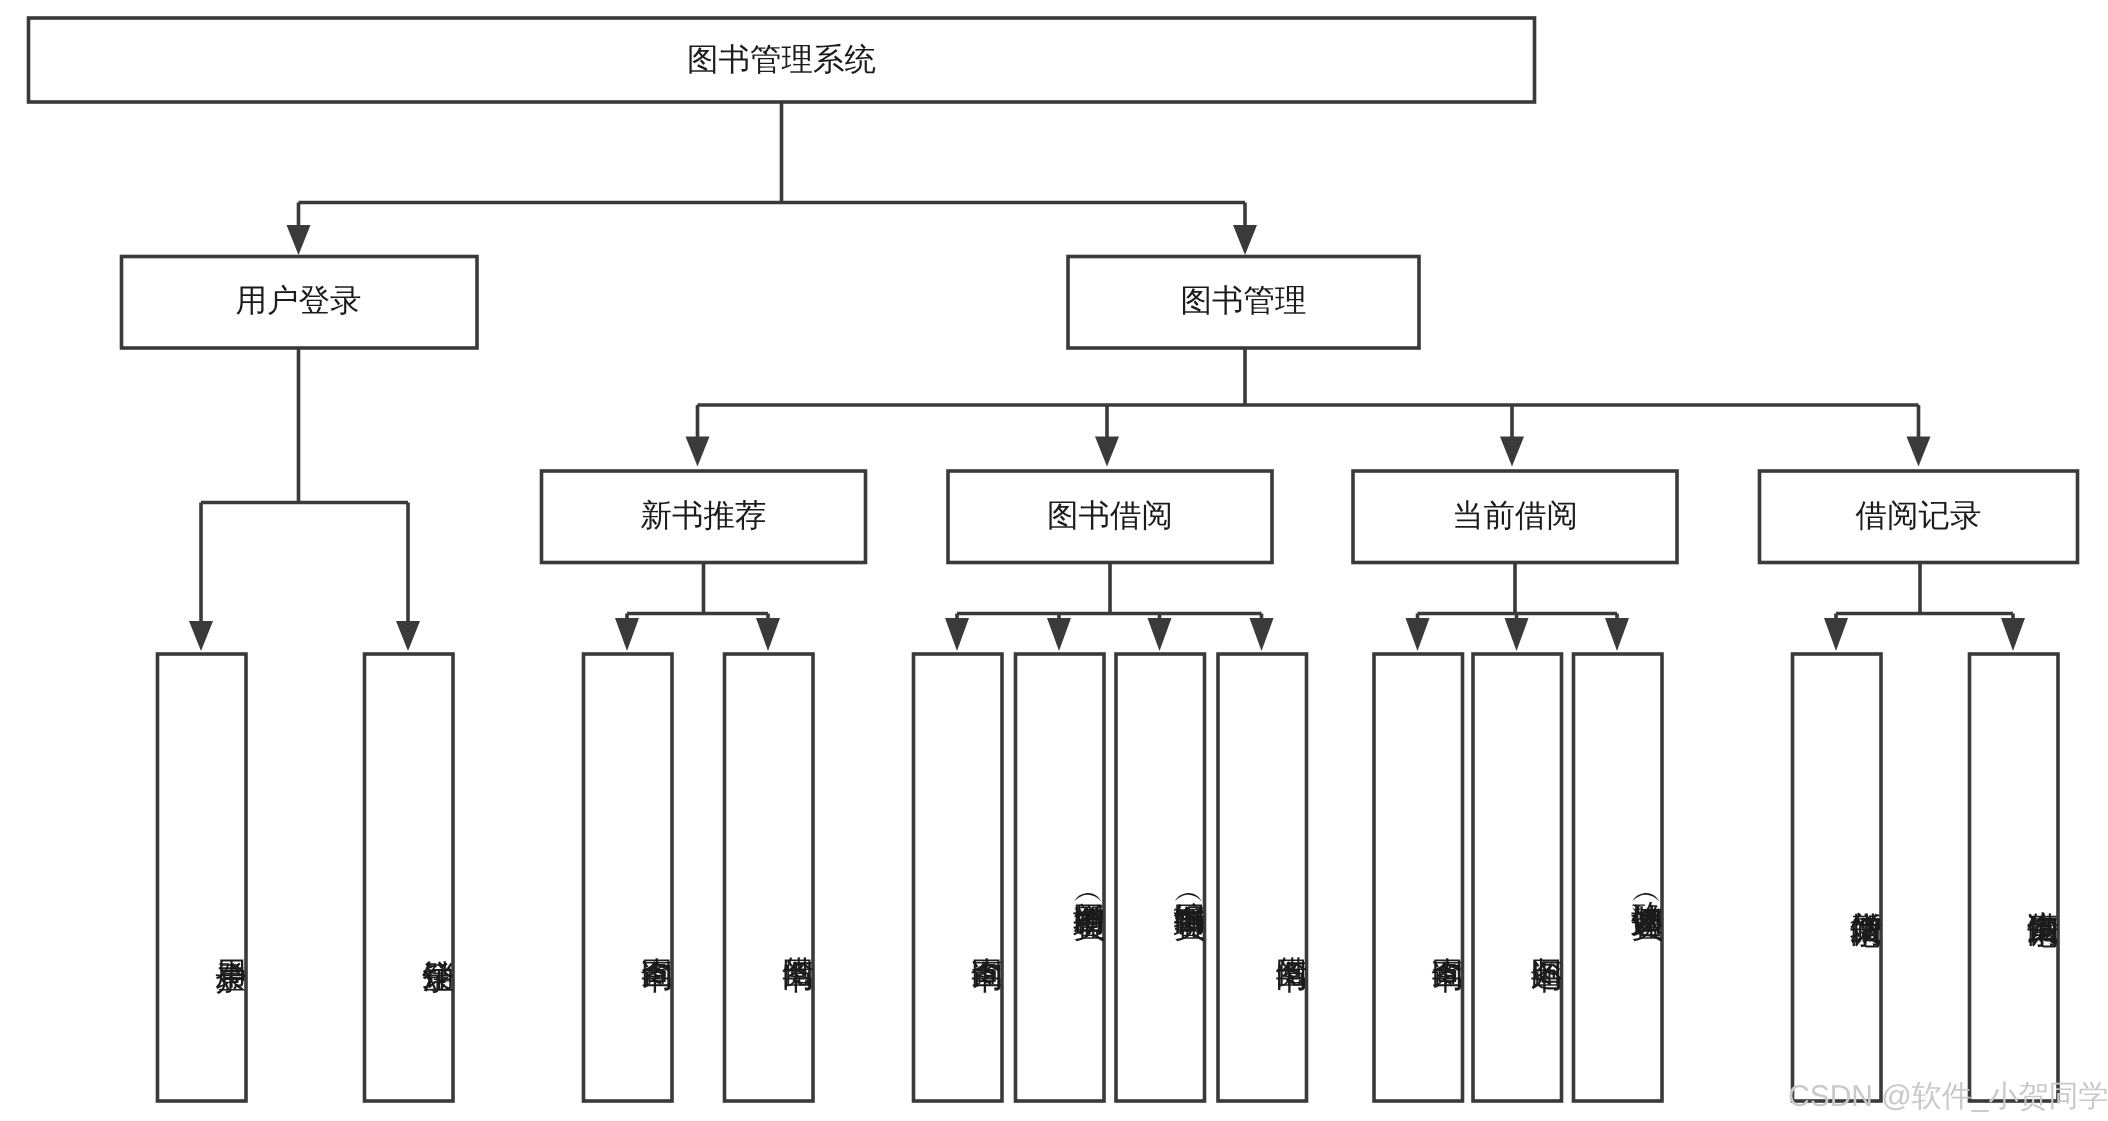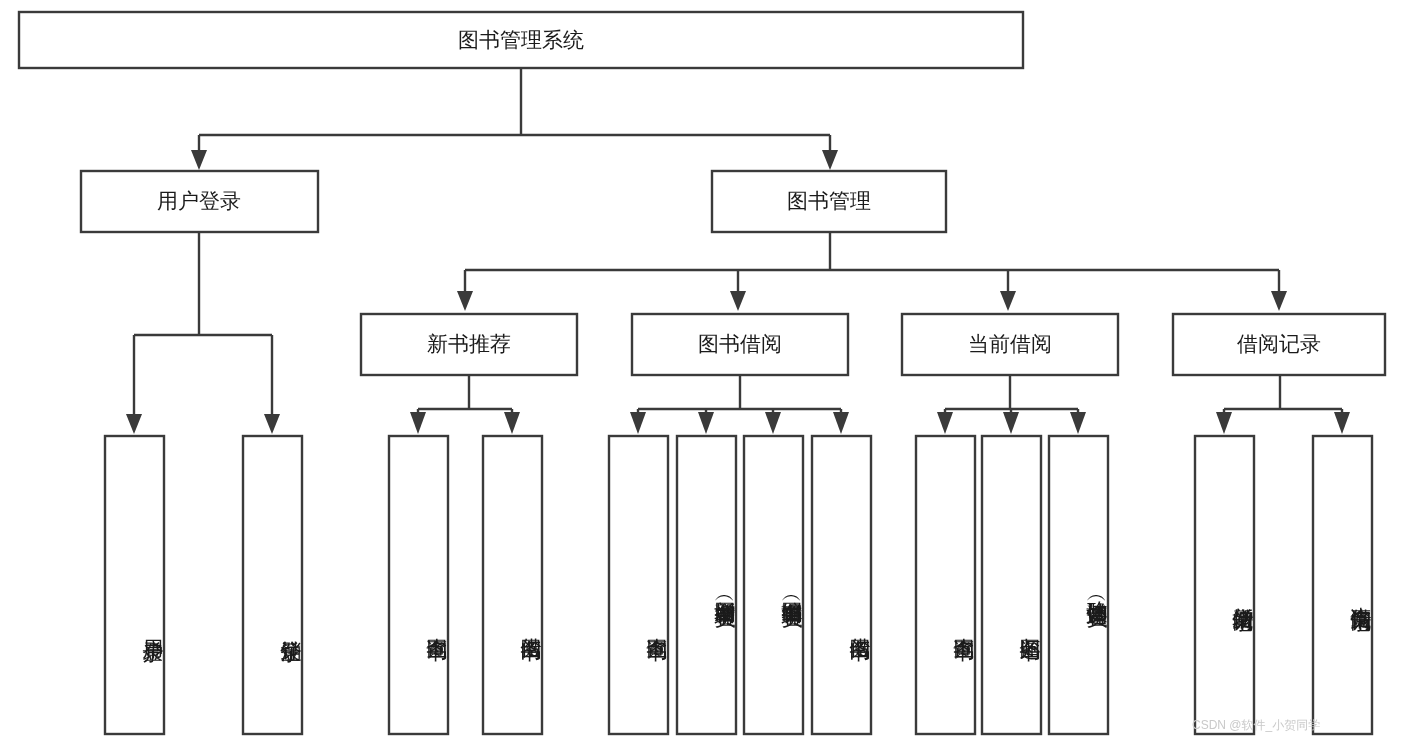--- a/index.html
+++ b/index.html
@@ -62,21 +62,21 @@
     display: flex;
     align-items: flex-start;
     justify-content: center;
     text-align: center;
     white-space: nowrap;
     pointer-events: none;
   }
   .watermark {
     position: absolute;
     font-family: "Liberation Sans", "DejaVu Sans", sans-serif;
-    font-size: 12px;
+    font-size: 20px;
     color: #c9c9c9;
     white-space: nowrap;
     pointer-events: none;
   }
 </style>
 </head>
 <body>
 
 <div id="diagram-root">
 

